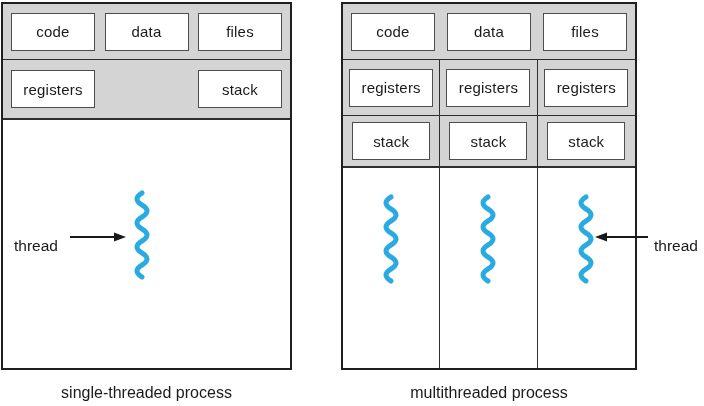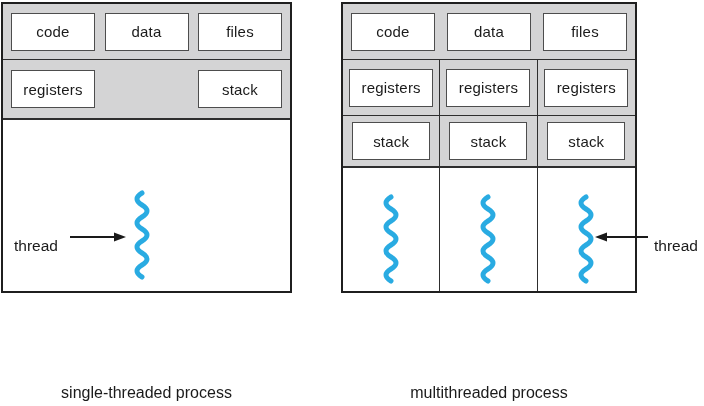--- a/index.html
+++ b/index.html
@@ -1,21 +1,21 @@
 <!DOCTYPE html>
 <html style="--thread-color: #29ABE2; --header-bg: #D4D4D5;"><head>
 <meta charset="utf-8">
 <style>
   html,body{margin:0;padding:0;background:#ffffff;}
   .canvas{
     position:relative;width:704px;height:406px;background:#ffffff;
     font-family:"Liberation Sans",sans-serif;color:#1a1a1a;overflow:hidden;
   }
   .pbox{
-    position:absolute;top:2px;height:291px;border:2px solid #1f1f1f;
+    position:absolute;top:2px;height:368px;border:2px solid #1f1f1f;
     background:#ffffff;box-sizing:border-box;display:flex;flex-direction:column;
   }
   #left-box{left:1px;width:291px;}
   #right-box{left:341px;width:296px;}
 
   .hdr1{
     flex:none;height:56px;box-sizing:border-box;background:var(--header-bg,#d4d4d5);
     border-bottom:1.5px solid #2e2e2e;display:flex;align-items:center;
     justify-content:space-between;padding:0 8px;
   }

